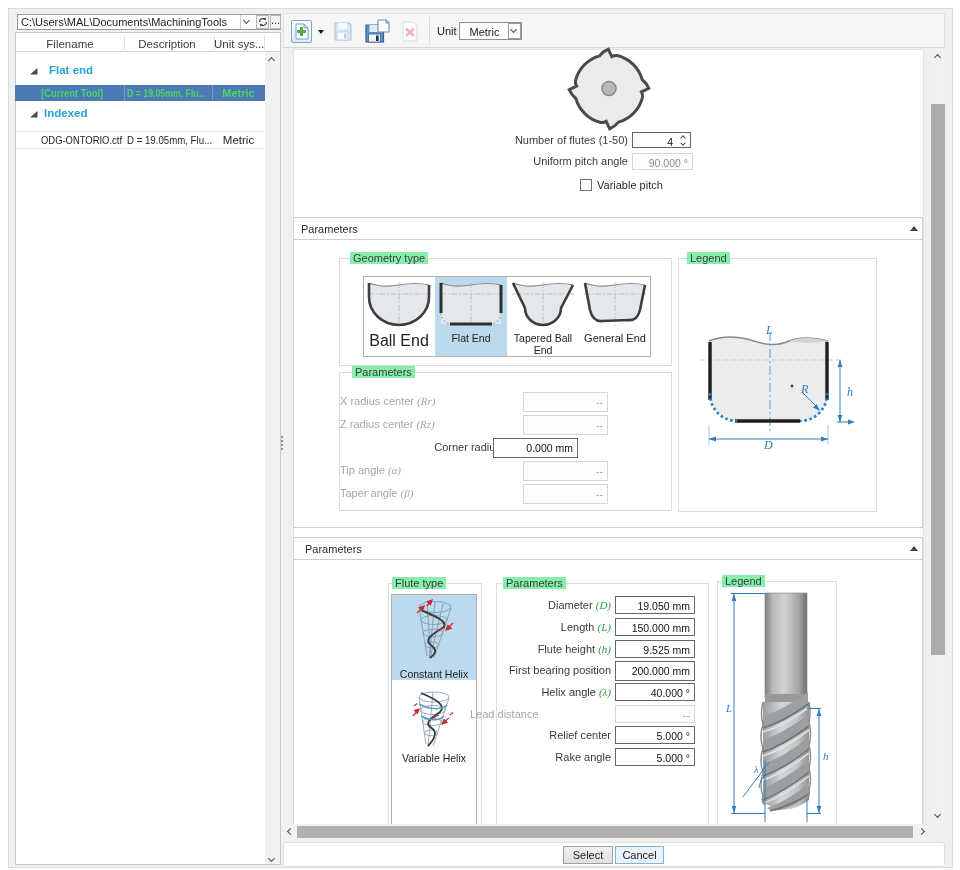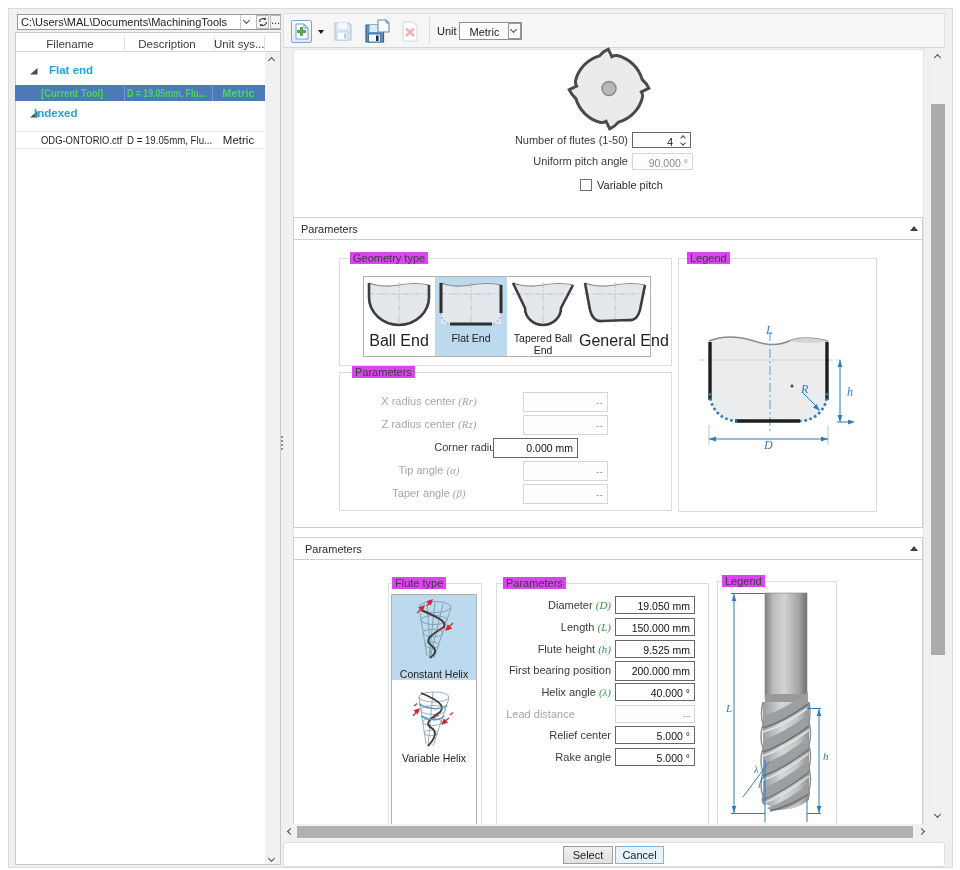--- a/index.html
+++ b/index.html
@@ -2,25 +2,25 @@
 <html><head>
 <meta charset="utf-8">
 <style>
 *{margin:0;padding:0;box-sizing:border-box}
 html,body{width:960px;height:870px;background:#fff;font-family:"Liberation Sans",sans-serif;overflow:hidden}
 body{position:relative;font-size:11px;color:#333}
 .ab{position:absolute}
 .dlg{left:8px;top:8px;width:945px;height:860px;background:#f0f0f0;border:1px solid #dadada}
 .txt{white-space:nowrap}
 .grp{border:1px solid #dcdcdc}
-.glab{background:#d946ef;padding:0 3px;color:#3c3c3c}
+.glab{background:#86efac;padding:0 3px;color:#3c3c3c}
 .inp{border:1px solid #666;background:#fff;text-align:right;padding:3px 4px 0 0;color:#111;font-size:10.5px}
 .inpd{border:1px solid #d6d6d6;background:#fdfdfd;text-align:right;padding:3px 4px 0 0;color:#a3a3a3;font-size:10.5px}
 .lab{text-align:right;color:#3a3a3a}
-.labd{text-align:center;color:#a6a6a6}
+.labd{text-align:left;color:#a6a6a6}
 .gi{font-family:"Liberation Serif",serif;font-style:italic;color:#2a9c3f}
 .gy{font-family:"Liberation Serif",serif;font-style:italic;color:#a6a6a6}
 .hdrtri{width:0;height:0;border-left:4px solid transparent;border-right:4px solid transparent;border-bottom:5px solid #3f3f3f}
 .chv{position:absolute;width:6px;height:6px;border:solid #4a4a4a;border-width:1.6px 1.6px 0 0}
 .up{transform:rotate(-45deg)}
 .dn{transform:rotate(135deg)}
 .lt{transform:rotate(-135deg)}
 .rt{transform:rotate(45deg)}
 </style>
 </head>
@@ -57,21 +57,21 @@
 <div class="ab" style="left:15px;top:85px;width:250px;height:16px;background:#4e79b7"></div>
 <div class="ab" style="left:124px;top:85px;width:1px;height:16px;background:#7b97c9"></div>
 <div class="ab" style="left:212px;top:85px;width:1px;height:16px;background:#7b97c9"></div>
 <div class="ab txt" style="left:41px;top:87px;font-size:11.5px;font-weight:700;color:#49d65a;transform:scaleX(0.82);transform-origin:0 50%">[Current Tool]</div>
 <div class="ab txt" style="left:127px;top:87px;font-size:11.5px;font-weight:700;color:#49d65a;transform:scaleX(0.76);transform-origin:0 50%">D = 19.05mm, Flu...</div>
 <div class="ab txt" style="left:212px;top:87px;width:53px;text-align:center;font-size:11px;font-weight:700;color:#49d65a">Metric</div>
 
 <svg class="ab" style="left:29px;top:109px" width="10" height="10">
     <polygon points="8.5,2 8.5,8.5 1,8.5" fill="#4a4a4a"></polygon>
   </svg>
-<div class="ab txt" style="left:34px;top:107px;font-size:11.5px;font-weight:700;color:#24a3da">Indexed</div>
+<div class="ab txt" style="left:44px;top:107px;font-size:11.5px;font-weight:700;color:#24a3da">Indexed</div>
 
 <div class="ab" style="left:16px;top:131px;width:248px;height:18px;border-top:1px solid #ececec;border-bottom:1px solid #ececec"></div>
 <div class="ab txt" style="left:41px;top:134px;font-size:11.5px;color:#1f1f1f;transform:scaleX(0.82);transform-origin:0 50%">ODG-ONTORIO.ctf</div>
 <div class="ab txt" style="left:127px;top:134px;font-size:11.5px;color:#1f1f1f;transform:scaleX(0.84);transform-origin:0 50%">D = 19.05mm, Flu...</div>
 <div class="ab txt" style="left:212px;top:134px;width:53px;text-align:center;font-size:11.5px;color:#1f1f1f">Metric</div>
 
 <div class="ab" style="left:265px;top:52px;width:15px;height:812px;background:#f1f1f1"></div>
 <div class="chv up" style="left:269px;top:58px;width:5px;height:5px;border-color:#505050"></div>
 <div class="chv dn" style="left:269px;top:856px;width:5px;height:5px;border-color:#505050"></div>
 
@@ -163,21 +163,21 @@
 </svg>
 <svg class="ab" style="left:582px;top:280px" width="66" height="50" viewBox="0 0 66 50">
   <path d="M3 3 Q16 8 33 5 Q50 2 63 5 L58 30 Q55 41 47 40 L20 41 Q11 42 8 30 Z" fill="#e4e8ec"></path>
   <path d="M3 3 Q16 8 33 5 Q50 2 63 5" fill="none" stroke="#8a8a8a" stroke-width="1.2"></path>
   <path d="M33 2v46M2 14h62" stroke="#b6b6b6" stroke-width="0.8" stroke-dasharray="6 2 1.5 2"></path>
   <path d="M3 3 L8 30 Q11 42 20 41 L47 40 Q55 41 58 30 L63 5" fill="none" stroke="#3d3d3d" stroke-width="2.6"></path>
 </svg>
 <div class="ab txt" style="left:363px;top:332px;width:72px;text-align:center;font-size:16px;color:#222">Ball End</div>
 <div class="ab txt" style="left:435px;top:332px;width:72px;text-align:center;font-size:10.5px;color:#222">Flat End</div>
 <div class="ab txt" style="left:507px;top:332px;width:72px;text-align:center;font-size:10.5px;color:#222">Tapered Ball<br>End</div>
-<div class="ab txt" style="left:579px;top:332px;width:72px;text-align:center;font-size:16px;color:#222">General End</div>
+<div class="ab txt" style="left:579px;top:332px;width:72px;text-align:center;font-size:11px;color:#222">General End</div>
 
 <div class="ab grp" style="left:339px;top:372px;width:333px;height:139px"></div>
 <div class="ab glab txt" style="left:352px;top:366px">Parameters</div>
 <div class="ab labd txt" style="left:340px;top:395px;width:178px">X radius center <span class="gy">(Rr)</span></div>
 <div class="ab inpd" style="left:523px;top:392px;width:85px;height:20px">--</div>
 <div class="ab labd txt" style="left:340px;top:418px;width:178px">Z radius center <span class="gy">(Rz)</span></div>
 <div class="ab inpd" style="left:523px;top:415px;width:85px;height:20px">--</div>
 <div class="ab lab txt" style="left:340px;top:441px;width:178px">Corner radius <span class="gi">(R)</span></div>
 <div class="ab inp" style="left:493px;top:438px;width:85px;height:20px">0.000 mm</div>
 <div class="ab labd txt" style="left:340px;top:464px;width:178px">Tip angle <span class="gy">(α)</span></div>

